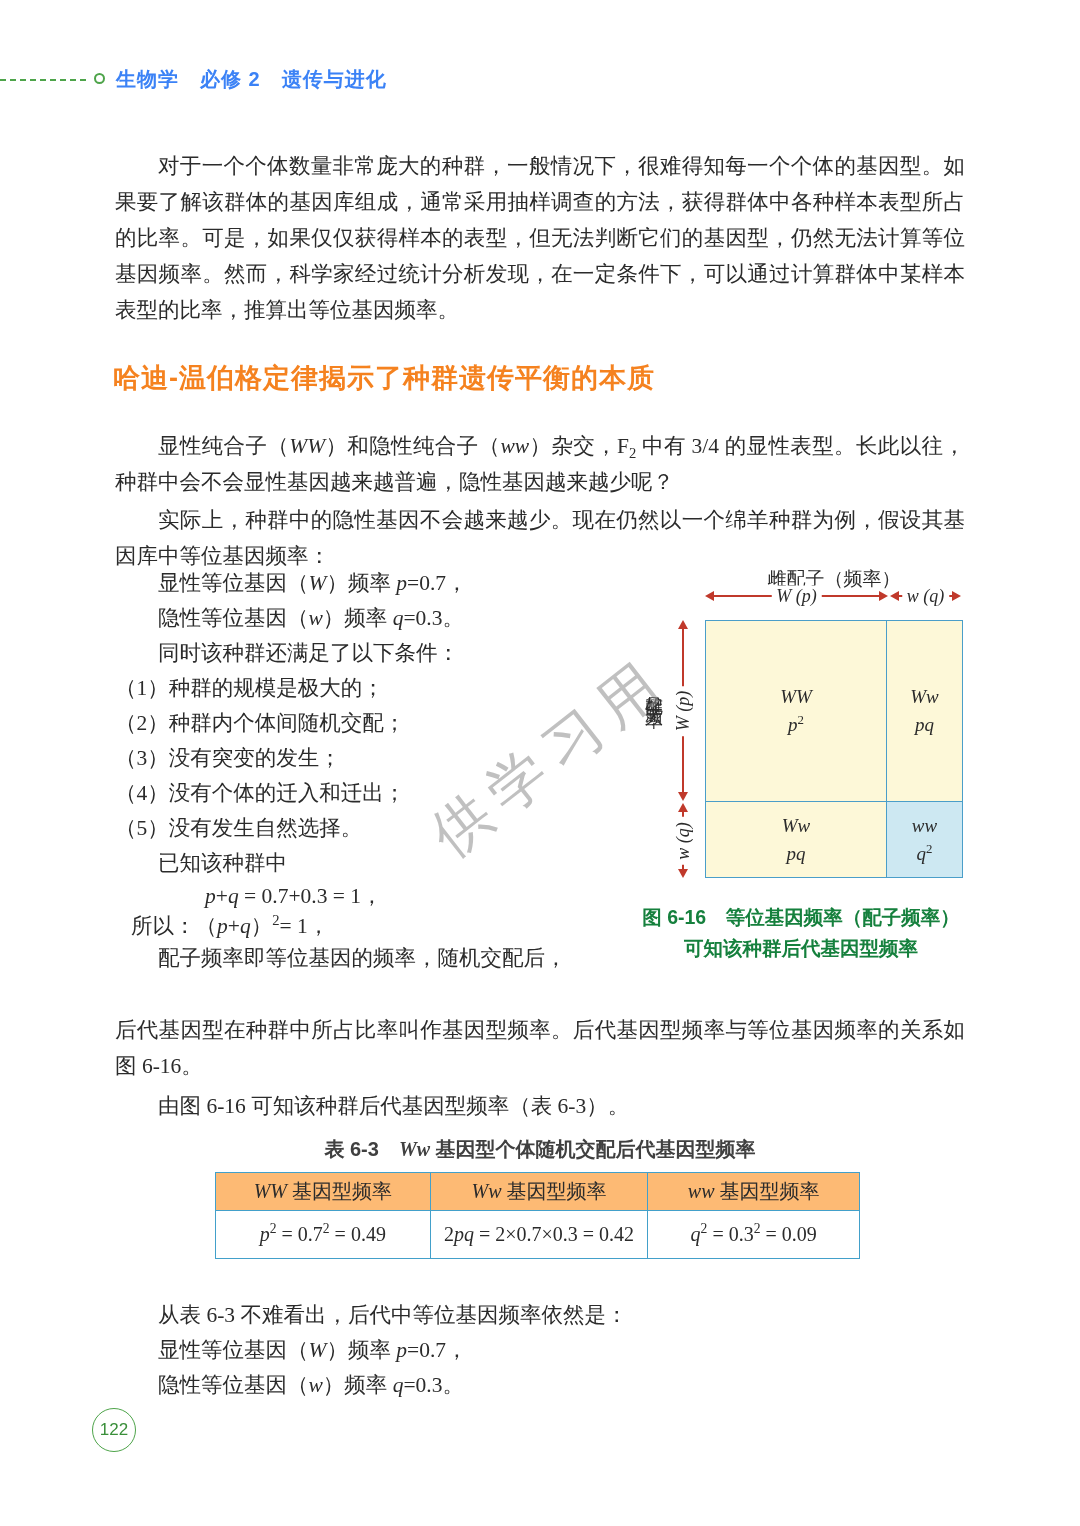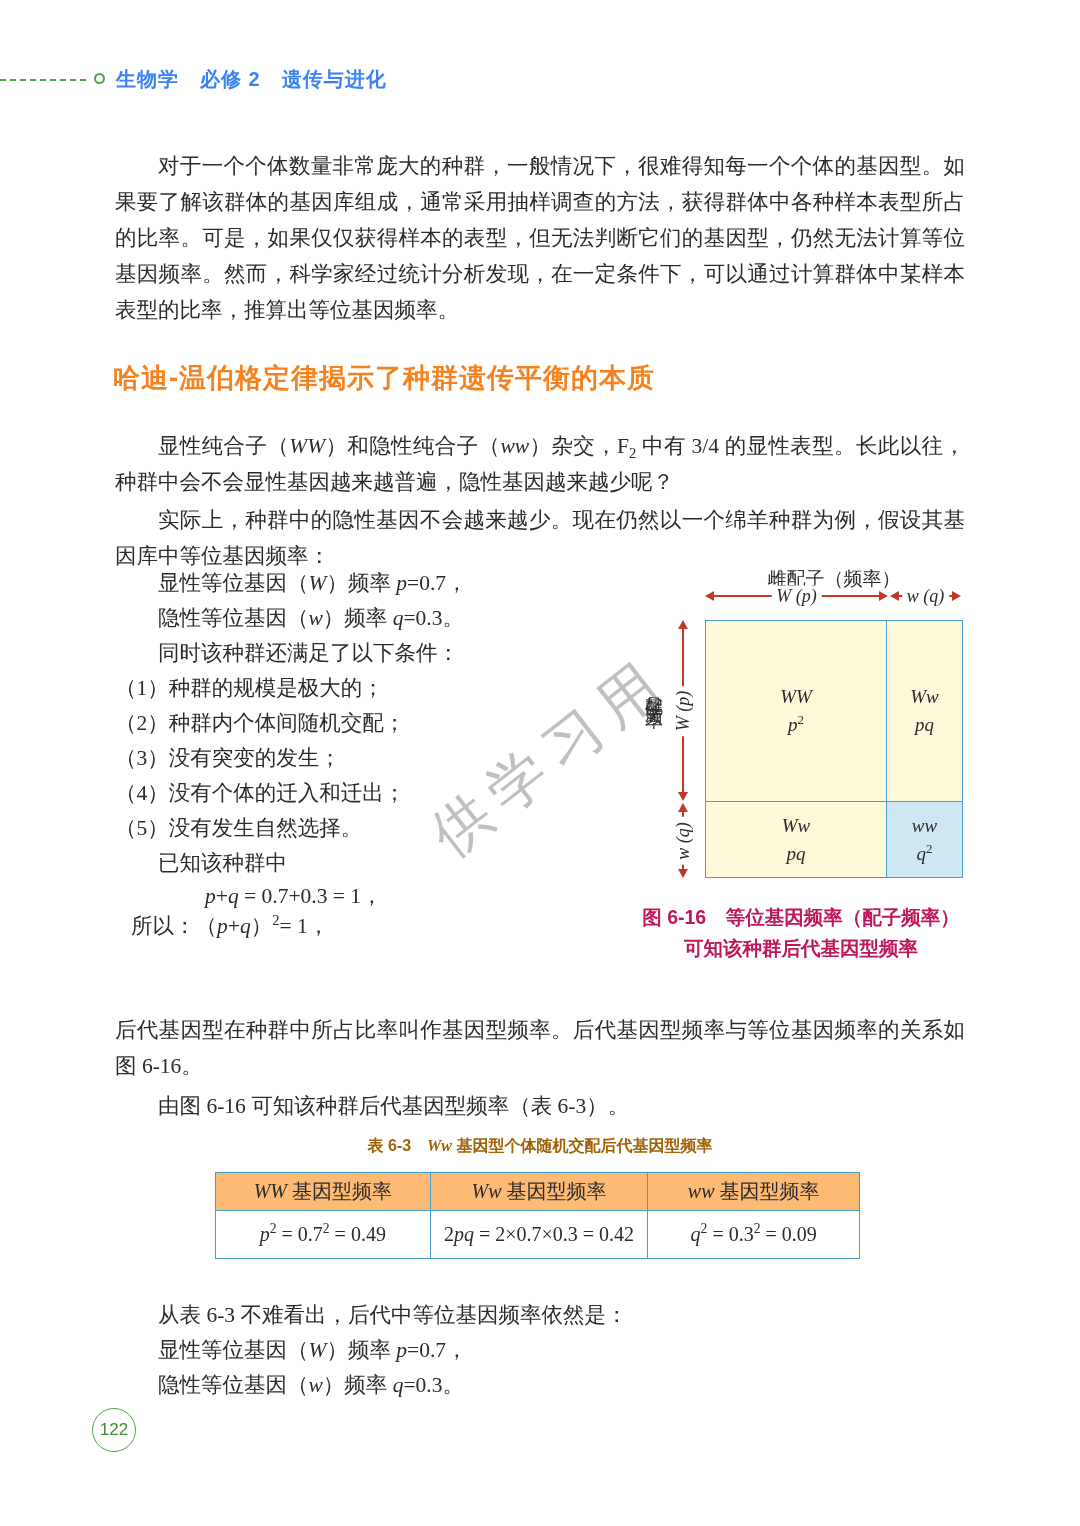--- a/index.html
+++ b/index.html
@@ -37,27 +37,27 @@
   .arr.v::after  { content:""; position:absolute; bottom:0; left:50%; transform:translateX(-50%); border:5px solid transparent; border-bottom:none; border-top:9px solid #c0392b; }
   .arr .lbl { position:absolute; left:50%; top:50%; transform:translate(-50%,-50%); background:#fff; padding:0 5px; font-style:italic; font-size:18px; white-space:nowrap; }
   .arr .lbl.rot { transform:translate(-50%,-50%) rotate(-90deg); }
   .punnett { position:absolute; left:89px; top:58px; width:258px; height:258px; border:1.6px solid #4a9ec9; background:#fff; }
   .cell { position:absolute; display:flex; flex-direction:column; align-items:center; justify-content:center; gap:4px; font-size:19px; line-height:24px; }
   .cell .geno { font-style:italic; }
   .cell.tl { left:0; top:0; width:181px; height:181px; background:#fdf8d8; border-right:1.6px solid #4a9ec9; border-bottom:1.6px solid #4a9ec9; }
   .cell.tr { left:181px; top:0; right:0; height:181px; background:#fdf8d8; border-bottom:1.6px solid #4a9ec9; }
   .cell.bl { left:0; top:181px; width:181px; bottom:0; background:#fdf8d8; border-right:1.6px solid #4a9ec9; }
   .cell.br { left:181px; top:181px; right:0; bottom:0; background:#cde8f2; }
-  .fig-caption { position:absolute; left:6px; right:0; top:340px; text-align:center; font-family:"Liberation Sans","DejaVu Sans",sans-serif; font-weight:600; font-size:19.5px; line-height:31px; color:#be185d; }
+  .fig-caption { position:absolute; left:6px; right:0; top:340px; text-align:center; font-family:"Liberation Sans","DejaVu Sans",sans-serif; font-weight:600; font-size:19.5px; line-height:31px; color:#15803d; }
 
   
   .watermark { left:350px; top:718px; width:400px; text-align:center; font-size:58px; letter-spacing:12px; color:#8e8e8e; opacity:0.55; transform:rotate(-38deg); transform-origin:center; font-family:"Liberation Sans","DejaVu Sans",sans-serif; font-weight:500; z-index:9; pointer-events:none; }
 
   
-  .table-caption { text-align:center; font-family:"Liberation Sans","DejaVu Sans",sans-serif; font-weight:600; font-size:16px; color:#a16207; }
+  .table-caption { text-align:center; font-family:"Liberation Sans","DejaVu Sans",sans-serif; font-weight:600; font-size:20px; color:#404040; }
   .freq-table { border-collapse:collapse; width:645px; font-size:20px; background:#fff; }
   .freq-table th, .freq-table td { border:1.7px solid #42a0ca; text-align:center; vertical-align:middle; }
   .freq-table th { background:#fdba74; height:38px; font-weight:500; }
   .freq-table td { height:48px; }
 
   
   .page-number { left:92px; top:1408px; width:44px; height:44px; border:1.6px solid #4ea44a; border-radius:50%; display:flex; align-items:center; justify-content:center; color:#3a8f3a; font-size:17px; font-family:"Liberation Sans","DejaVu Sans",sans-serif; }
 </style>
 </head>
 <body>
@@ -83,20 +83,21 @@
     <p class="ln indent"><span>隐性等位基因（</span><span class="it">w</span><span>）频率 </span><span class="it">q</span><span>=0.3。</span></p>
     <p class="ln indent">同时该种群还满足了以下条件：</p>
     <p class="ln">（1）种群的规模是极大的；</p>
     <p class="ln">（2）种群内个体间随机交配；</p>
     <p class="ln">（3）没有突变的发生；</p>
     <p class="ln">（4）没有个体的迁入和迁出；</p>
     <p class="ln">（5）没有发生自然选择。</p>
     <p class="ln indent">已知该种群中</p>
     <p class="eq" style="margin-left:90px;"><span class="it">p</span><span>+</span><span class="it">q</span><span> = 0.7+0.3 = 1，</span></p>
     <p class="eq" style="margin-left:16px;"><span>所以：（</span><span class="it">p</span><span>+</span><span class="it">q</span><span>）</span><span class="sup">2</span><span>= 1，</span></p>
+    <p class="ln indent">配子频率即等位基因的频率，随机交配后，</p>
   </div>
 
   <div class="abs figure" style="left:616px; top:562px;">
     <div class="fig-female-label">雌配子（频率）</div>
 
     <div class="arr h" style="left:89px; top:27px; width:183px; height:14px;">
       <span class="shaft"></span>
       <span class="lbl">W (p)</span>
     </div>
     <div class="arr h" style="left:274px; top:27px; width:71px; height:14px;">

